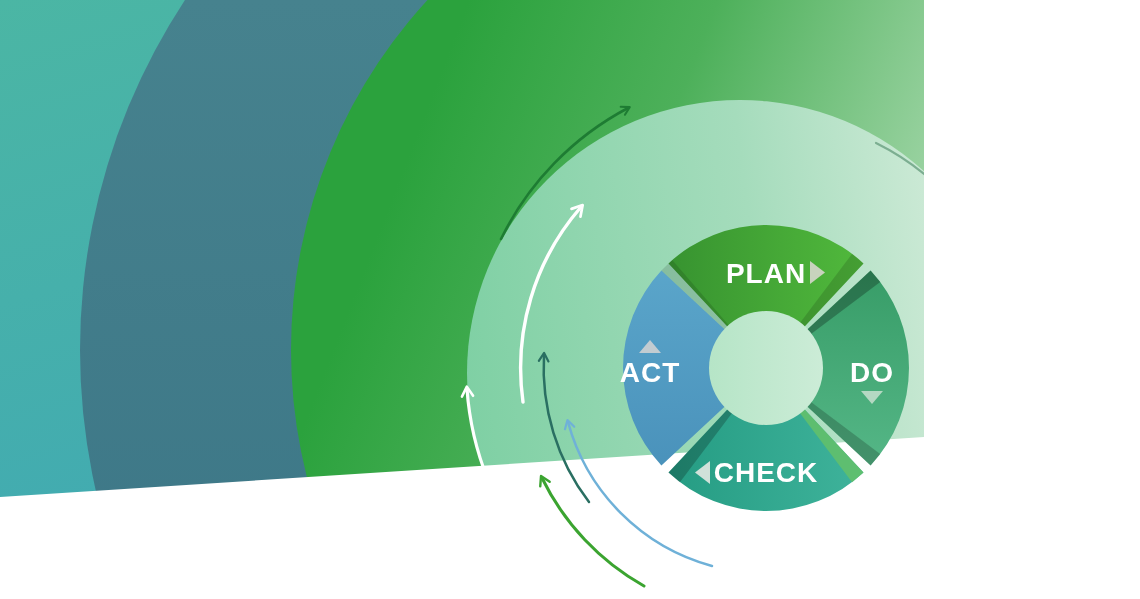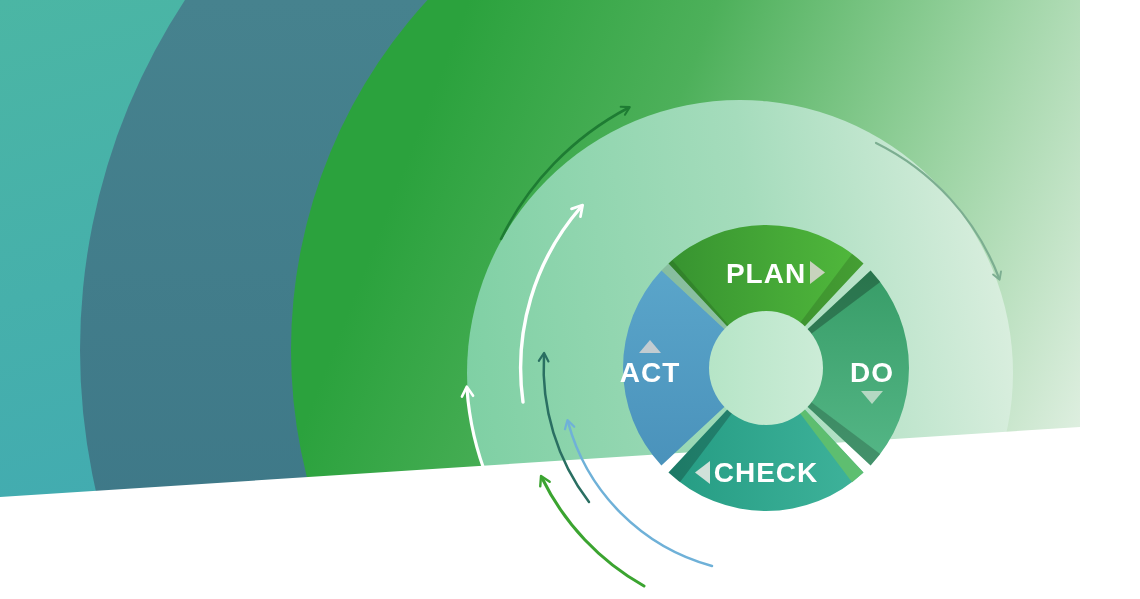--- a/index.html
+++ b/index.html
@@ -1,18 +1,18 @@
 <!DOCTYPE html>
 <html><head>
 <meta charset="utf-8">
 <style>
   html,body{margin:0;padding:0;background:#fff;}
   .banner{
     position:relative;
-    width:1080px;height:599px;
+    width:924px;height:599px;
     overflow:hidden;
     font-family:"Liberation Sans", sans-serif;
   }
   svg{display:block;}
   .seg-label{
     font-family:"Liberation Sans", sans-serif;
     font-weight:bold;
     font-size:28px;
     letter-spacing:1px;
     fill:#ffffff;

